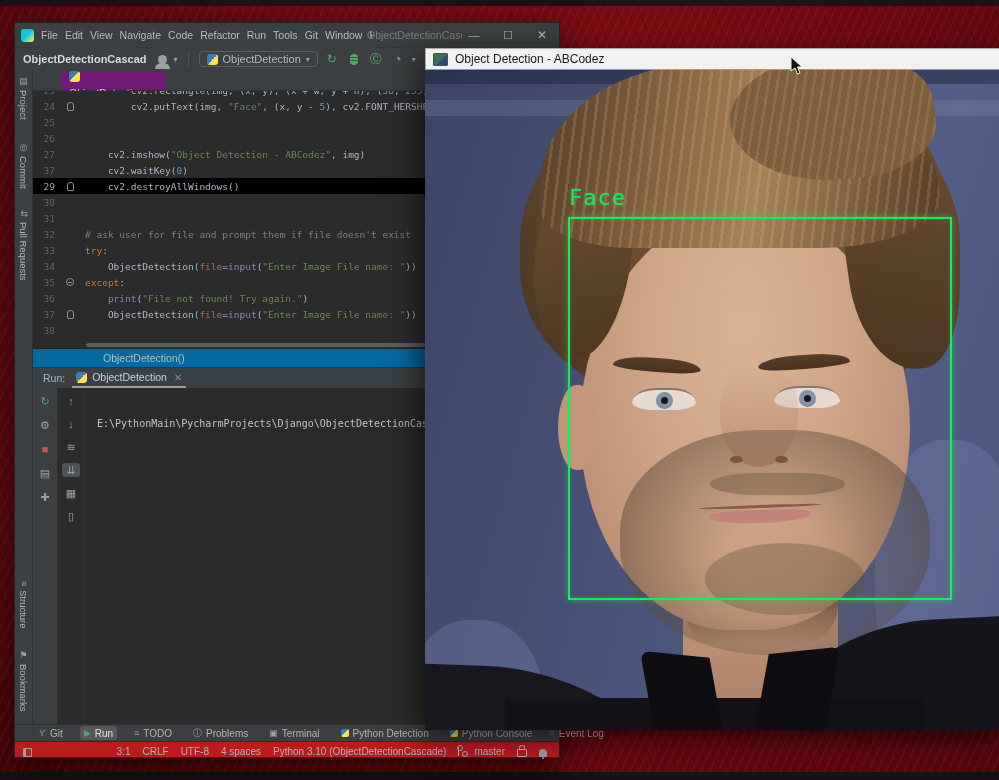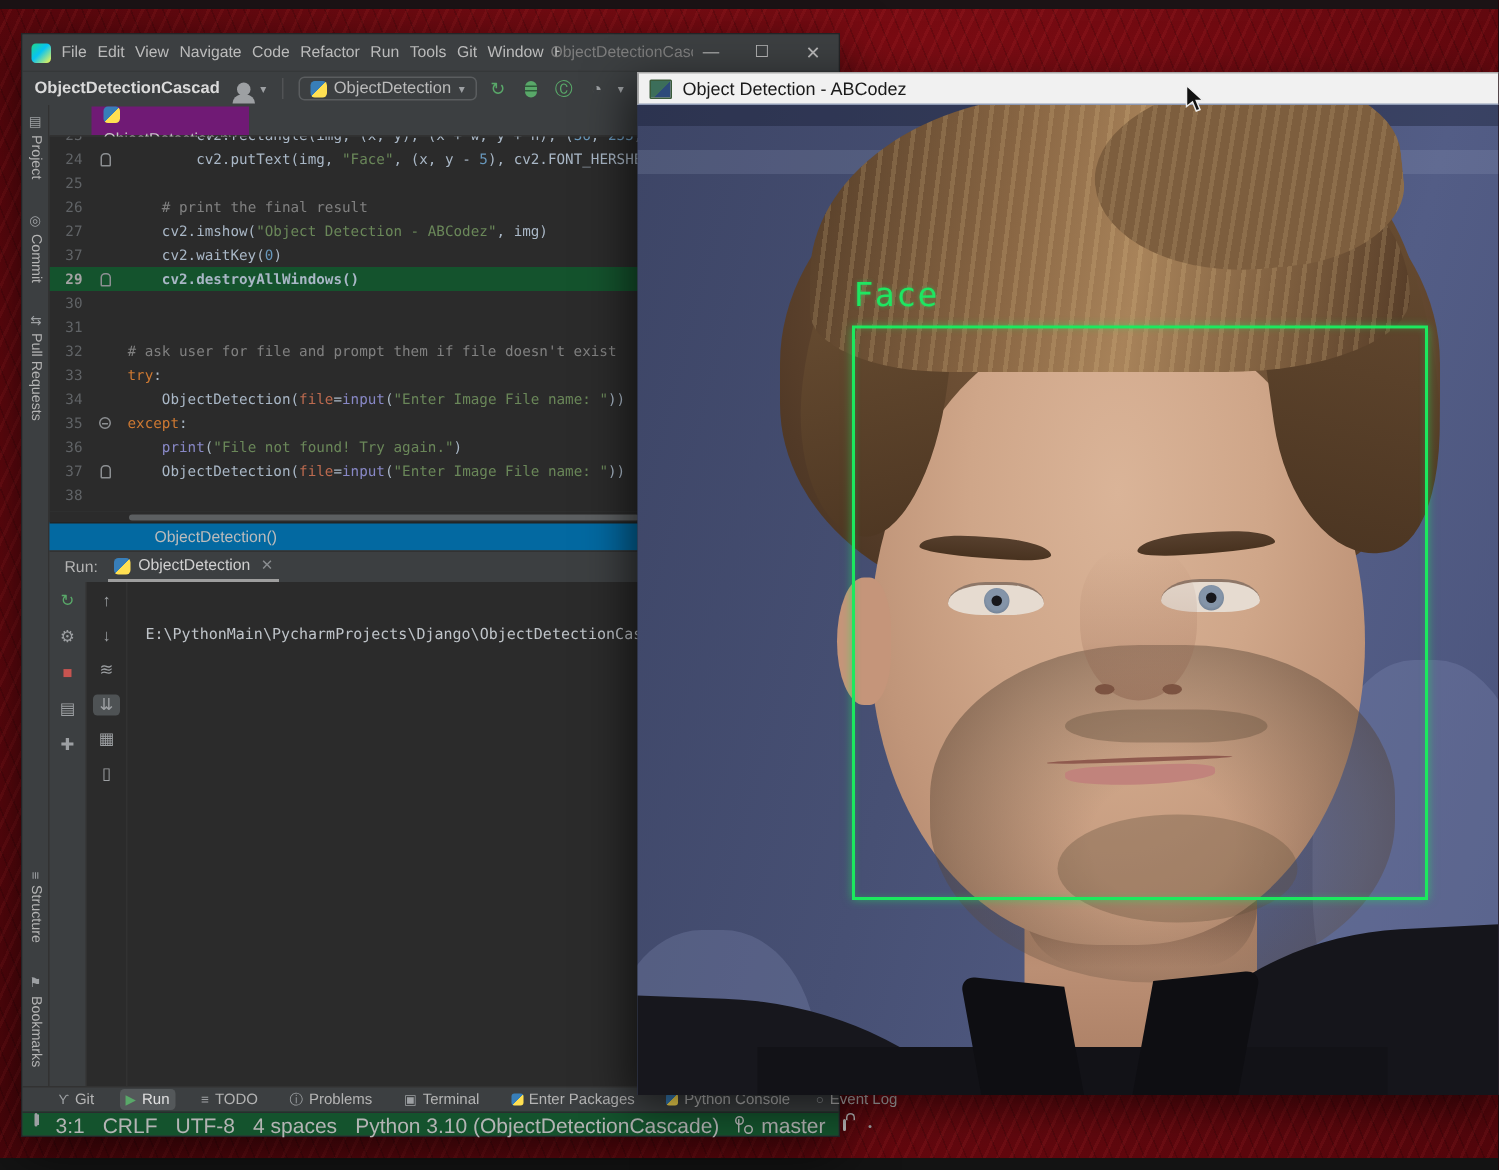--- a/index.html
+++ b/index.html
@@ -53,21 +53,21 @@
   .s-ic{font-size:9px;color:#9da0a3;}
 
   .ide-main{flex:1 1 auto;display:flex;flex-direction:column;min-width:0;}
   .tabbar{height:20px;background:#3c3f41;display:flex;align-items:flex-end;padding-left:28px;flex:0 0 auto;border-bottom:1px solid #323232;}
   .ed-tab{height:19px;display:flex;align-items:flex-start;gap:5px;background:#701a75;padding:0 8px;font-size:10.5px;color:#c8c8c8;flex-direction:column;}
   .tab-close{color:#8a8d90;font-size:10px;margin-left:2px;}
 
   .editor{position:relative;height:250px;background:#2b2b2b;overflow:hidden;flex:0 0 auto;
     font-family:"DejaVu Sans Mono",monospace;font-size:9.5px;}
   .cl{position:absolute;left:0;right:0;height:16px;display:flex;align-items:center;white-space:pre;}
-  .cl.cur{background:#14532d;font-weight:bold;}
+  .cl.cur{background:#000000;}
   .cl .ln{width:22px;flex:0 0 auto;text-align:right;color:#606366;}
   .cl.cur .ln{color:#a4a3a3;}
   .cl .mk{width:30px;flex:0 0 auto;display:flex;justify-content:center;align-items:center;}
   .mk-bm{width:7px;height:9px;border:1px solid #8c8f92;border-radius:3px 3px 1px 1px;box-sizing:border-box;}
   .mk-fold{width:8px;height:8px;border:1px solid #8c8f92;border-radius:50%;box-sizing:border-box;position:relative;}
   .mk-fold::after{content:"";position:absolute;left:1px;right:1px;top:2.5px;height:1px;background:#8c8f92;}
   .cl .code{flex:1 1 auto;overflow:hidden;}
   .tk-p{color:#a9b7c6;} .tk-c{color:#808080;} .tk-s{color:#6a8759;}
   .tk-k{color:#cc7832;} .tk-n{color:#6897bb;} .tk-b{color:#8888c6;}
   .tk-a{color:#bc6a4f;}
@@ -92,21 +92,21 @@
   .console-input{color:#57a64a;font-style:italic;}
 
   .bottom-tabs{height:16px;background:#3c3f41;border-top:1px solid #323232;display:flex;align-items:center;padding:0 30px 0 20px;gap:13px;flex:0 0 auto;font-size:10px;color:#b4b4b4;}
   .btab{display:flex;align-items:center;gap:4px;padding:0 4px;height:14px;border-radius:3px;white-space:nowrap;}
   .btab.active{background:#54585a;color:#e0e0e0;}
   .b-ic{font-size:9px;color:#9da0a3;}
   .i-run-play{color:#59a869;}
   .pymini{width:8px;height:8px;border-radius:2px;background:linear-gradient(135deg,#387eb8 0 50%,#ffe052 50% 100%);}
   .event-log{margin-left:auto;display:flex;align-items:center;gap:4px;white-space:nowrap;}
 
-  .statusbar{height:15px;background:#14532d;border-top:1px solid #2a2c2e;display:flex;align-items:flex-start;padding:0 12px 0 8px;gap:12px;font-size:14px;color:#b4b4b4;flex:0 0 auto;}
+  .statusbar{height:15px;background:#b91c1c;border-top:1px solid #2a2c2e;display:flex;align-items:flex-end;padding:0 12px 0 8px;gap:12px;font-size:10px;color:#b4b4b4;flex:0 0 auto;}
   .layout-icon{width:9px;height:9px;border:1px solid #9da0a3;border-radius:1px;box-sizing:border-box;position:relative;}
   .layout-icon::after{content:"";position:absolute;left:0;top:0;bottom:0;width:2px;background:#9da0a3;}
   .status-right{margin-left:auto;display:flex;align-items:center;gap:12px;white-space:nowrap;}
   .branch-glyph{display:inline-block;width:7px;height:9px;border-left:1px solid #b4b4b4;position:relative;margin-right:3px;}
   .branch-glyph::before{content:"";position:absolute;left:-2.5px;top:-2px;width:4px;height:4px;border-radius:50%;border:1px solid #b4b4b4;}
   .branch-glyph::after{content:"";position:absolute;left:3px;top:4px;width:4px;height:4px;border-radius:50%;border:1px solid #b4b4b4;}
   .lock-icon{width:8px;height:6px;border:1px solid #b4b4b4;border-radius:1px;position:relative;margin-top:4px;}
   .lock-icon::before{content:"";position:absolute;left:1px;top:-5px;width:4px;height:4px;border:1px solid #b4b4b4;border-bottom:none;border-radius:3px 3px 0 0;}
   .bell-icon{width:8px;height:8px;border-radius:50% 50% 10% 10%;background:#9da0a3;position:relative;}
   .bell-icon::after{content:"";position:absolute;left:3px;bottom:-2px;width:2px;height:2px;border-radius:50%;background:#9da0a3;}
@@ -264,21 +264,21 @@
             <span>ObjectDetection.py</span>
             <span class="tab-close">✕</span>
           </span>
         </div>
 
         <div class="editor">
           <div>
               <div class="cl" style="top: -9px;"><span class="ln">23</span><span class="mk"></span><span class="code"><span class="tk-p">        cv2.rectangle(img, (x, y), (x + w, y + h), (</span><span class="tk-n">36</span><span class="tk-p">, </span><span class="tk-n">255</span><span class="tk-p">, </span><span class="tk-n">12</span><span class="tk-p">), </span><span class="tk-n">3</span><span class="tk-p">)</span></span></div>
               <div class="cl" style="top: 7px;"><span class="ln">24</span><span class="mk"><span class="mk-bm"></span></span><span class="code"><span class="tk-p">        cv2.putText(img, </span><span class="tk-s">"Face"</span><span class="tk-p">, (x, y - </span><span class="tk-n">5</span><span class="tk-p">), cv2.FONT_HERSHEY</span></span></div>
               <div class="cl" style="top: 23px;"><span class="ln">25</span><span class="mk"></span><span class="code"></span></div>
-              <div class="cl" style="top: 39px;"><span class="ln">26</span><span class="mk"></span><span class="code"><span class="tk-p">    </span><span class="tk-c"># print the final result</span></span></div>
+              <div class="cl" style="top: 39px;"><span class="ln">26</span><span class="mk"></span></div>
               <div class="cl" style="top: 55px;"><span class="ln">27</span><span class="mk"></span><span class="code"><span class="tk-p">    cv2.imshow(</span><span class="tk-s">"Object Detection - AB</span><span class="tk-su">Codez</span><span class="tk-s">"</span><span class="tk-p">, img)</span></span></div>
               <div class="cl" style="top: 71px;"><span class="ln">37</span><span class="mk"></span><span class="code"><span class="tk-p">    cv2.waitKey(</span><span class="tk-n">0</span><span class="tk-p">)</span></span></div>
               <div class="cl cur" style="top: 87px;"><span class="ln">29</span><span class="mk"><span class="mk-bm"></span></span><span class="code"><span class="tk-p">    cv2.destroyAllWindows()</span></span></div>
               <div class="cl" style="top: 103px;"><span class="ln">30</span><span class="mk"></span><span class="code"></span></div>
               <div class="cl" style="top: 119px;"><span class="ln">31</span><span class="mk"></span><span class="code"></span></div>
               <div class="cl" style="top: 135px;"><span class="ln">32</span><span class="mk"></span><span class="code"><span class="tk-c"># ask user for file and prompt them if file doesn't exist</span></span></div>
               <div class="cl" style="top: 151px;"><span class="ln">33</span><span class="mk"></span><span class="code"><span class="tk-k">try</span><span class="tk-p">:</span></span></div>
               <div class="cl" style="top: 167px;"><span class="ln">34</span><span class="mk"></span><span class="code"><span class="tk-p">    ObjectDetection(</span><span class="tk-a">file</span><span class="tk-p">=</span><span class="tk-b">input</span><span class="tk-p">(</span><span class="tk-s">"Enter Image File name: "</span><span class="tk-p">))</span></span></div>
               <div class="cl" style="top: 183px;"><span class="ln">35</span><span class="mk"><span class="mk-fold"></span></span><span class="code"><span class="tk-ku">except</span><span class="tk-p">:</span></span></div>
               <div class="cl" style="top: 199px;"><span class="ln">36</span><span class="mk"></span><span class="code"><span class="tk-p">    </span><span class="tk-b">print</span><span class="tk-p">(</span><span class="tk-s">"File not found! Try again."</span><span class="tk-p">)</span></span></div>
@@ -343,21 +343,21 @@
         <div class="btab">
           <span class="b-ic i-problems">ⓘ</span>
           <span>Problems</span>
         </div>
         <div class="btab">
           <span class="b-ic i-terminal">▣</span>
           <span>Terminal</span>
         </div>
         <div class="btab">
           <span class="pymini"></span>
-          <span>Enter Packages</span>
+          <span>Python Detection</span>
         </div>
         <div class="btab">
           <span class="pymini"></span>
           <span>Python Console</span>
         </div>
         <span class="event-log">
         <span class="b-ic">○</span>
         <span>Event Log</span>
       </span>
     </div>

